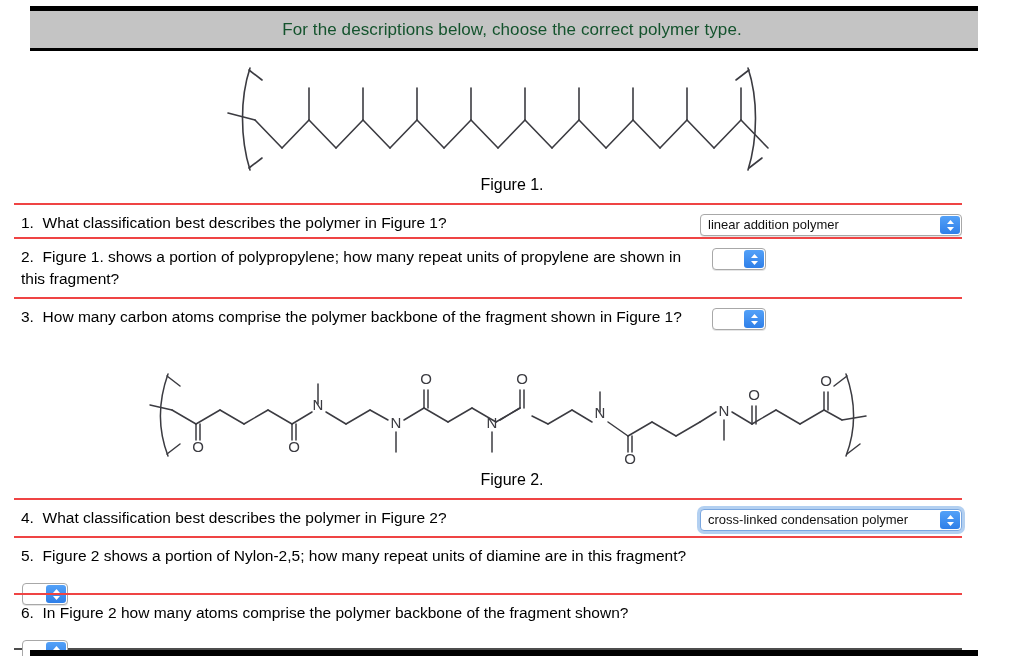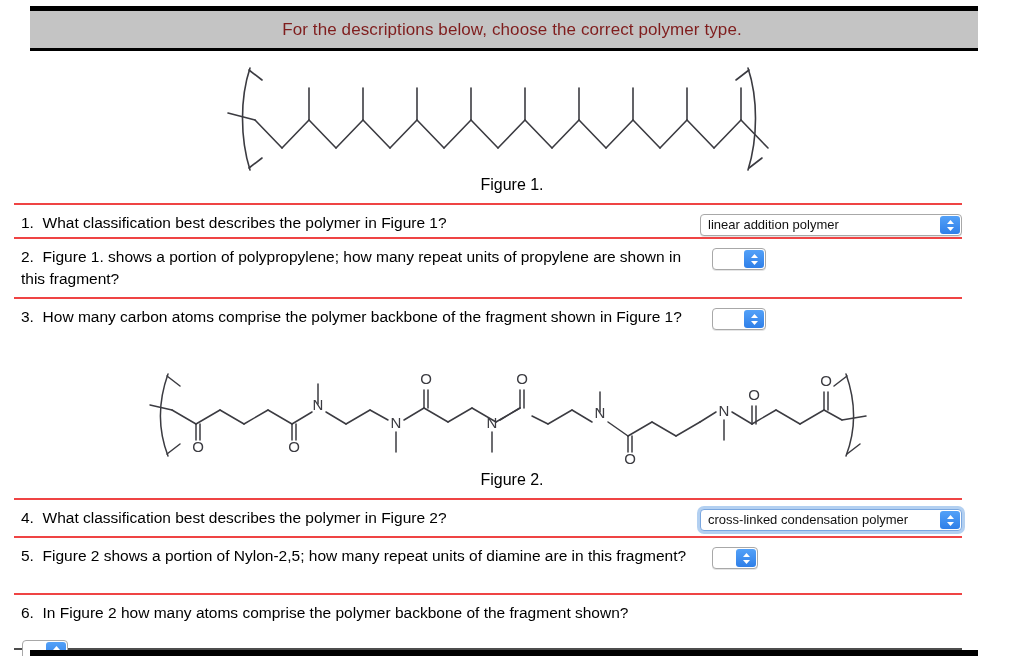--- a/index.html
+++ b/index.html
@@ -21,21 +21,21 @@
     position: absolute; left: 30px; top: 6px;
     width: 948px; height: 5px; background: #000000;
   }
   .banner {
     position: absolute; left: 30px; top: 11px;
     width: 948px; height: 37px;
     background: #c4c4c4;
     display: flex; align-items: center; justify-content: center;
   }
   .banner-title {
-    font-size: 17px; color: #7f1d1d; letter-spacing: 0.1px; margin-left: 16px;
+    font-size: 17px; color: #14532d; letter-spacing: 0.1px; margin-left: 16px;
   }
   .banner-rule {
     position: absolute; left: 30px; top: 48px;
     width: 948px; height: 3px; background: #000000;
   }
 
   
   .figure-area { position: absolute; left: 0; width: 1024px; }
   .fig-caption {
     position: absolute; width: 1024px; text-align: center;
@@ -318,21 +318,21 @@
         <span class="sel-btn">
           <svg width="11" height="15" viewBox="0 0 11 15" aria-hidden="true">
             <path d="M5.5 2 L9 6 L2 6 Z" fill="#ffffff"></path>
             <path d="M5.5 13 L9 9 L2 9 Z" fill="#ffffff"></path>
           </svg>
         </span>
       </div>
     </div>
   </div>
 
-  <div class="qrow" style="top:536px;height:57px;">
+  <div class="qrow" style="top:536px;height:57px;flex-direction:column;">
     <div class="qtext">
       <span>5.</span>
       &nbsp;<span>Figure 2 shows a portion of Nylon-2,5; how many repeat units of diamine are in this fragment?</span>
     </div>
     <div class="qctl" style="margin-left:8px;">
       <div class="sel small2">
         <span class="sel-val"></span>
         <span class="sel-btn">
           <svg width="11" height="15" viewBox="0 0 11 15" aria-hidden="true">
             <path d="M5.5 2 L9 6 L2 6 Z" fill="#ffffff"></path>

